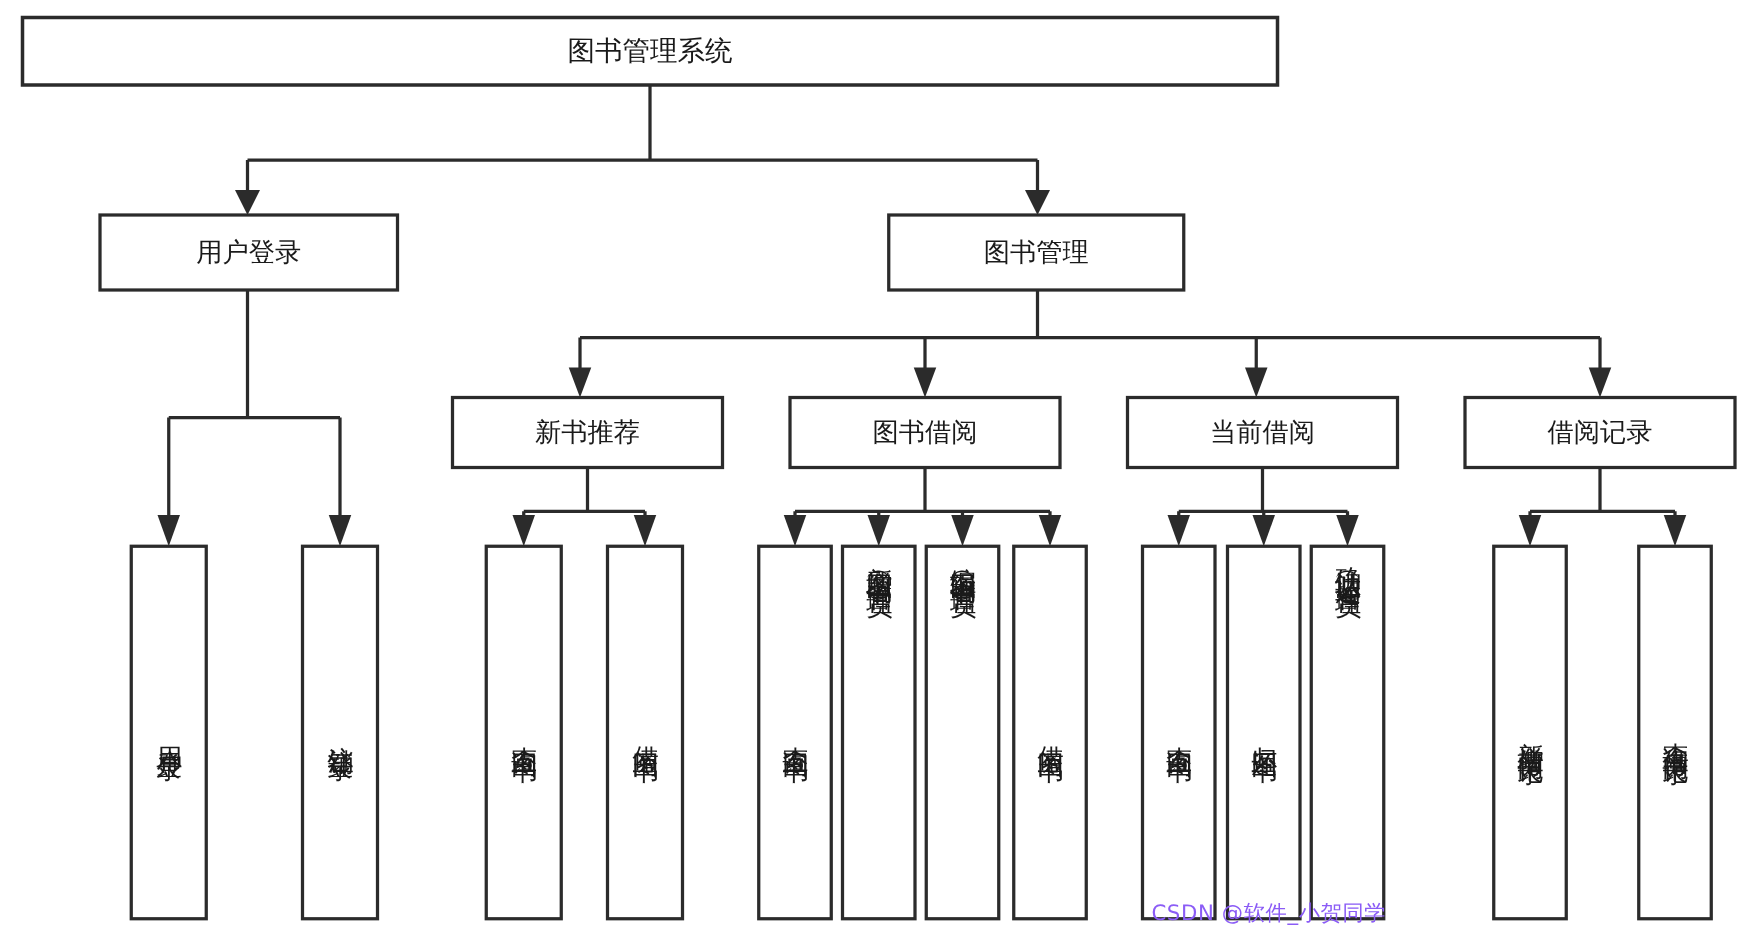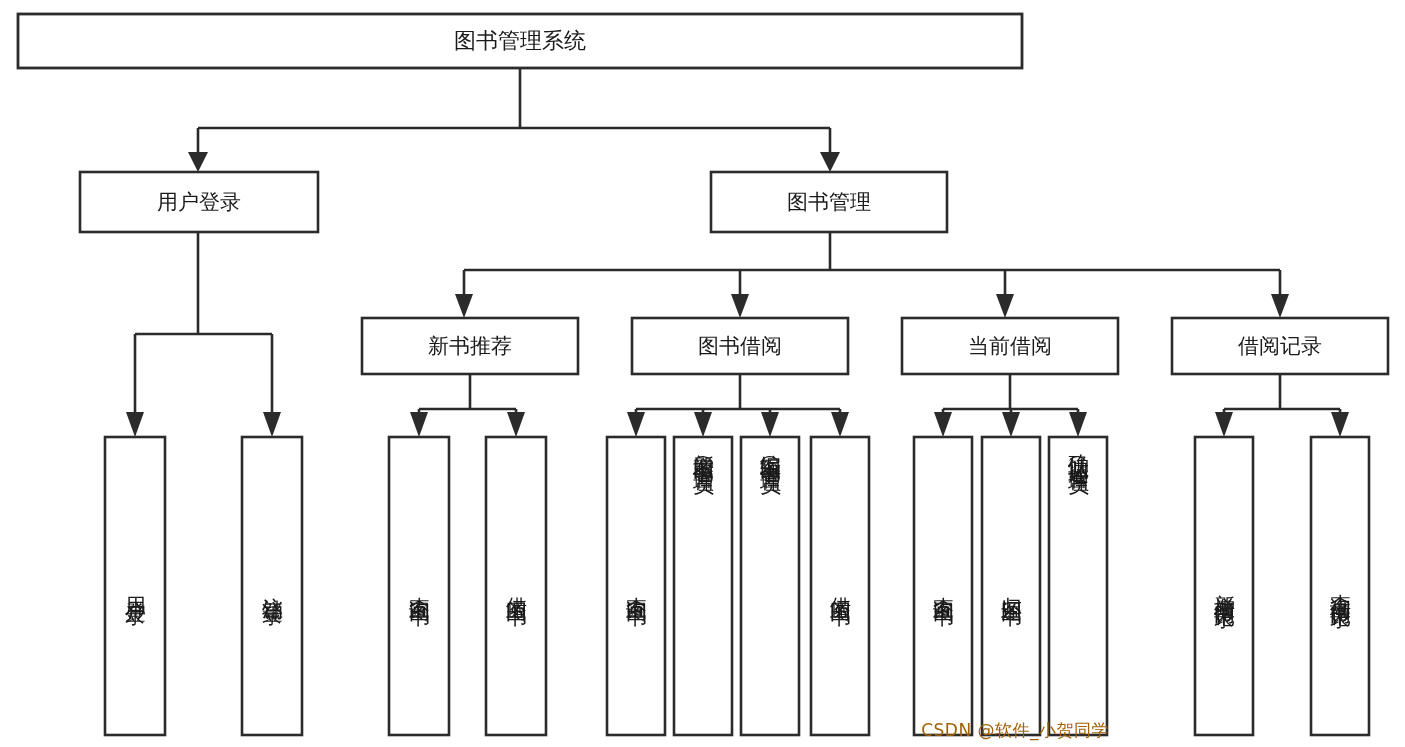--- a/index.html
+++ b/index.html
@@ -76,21 +76,21 @@
     line-height: 1;
     white-space: nowrap;
     text-align: center;
   }
   .watermark {
     position: absolute;
     right: 8px;
     bottom: 5px;
     font-family: "DejaVu Sans", "Liberation Sans", sans-serif;
     font-size: 17px;
-    color: #a16207;
+    color: #8b5cf6;
     letter-spacing: 0.5px;
     white-space: nowrap;
     pointer-events: none;
   }
 </style>
 </head>
 <body>
 
 <div id="diagram-root">
 

